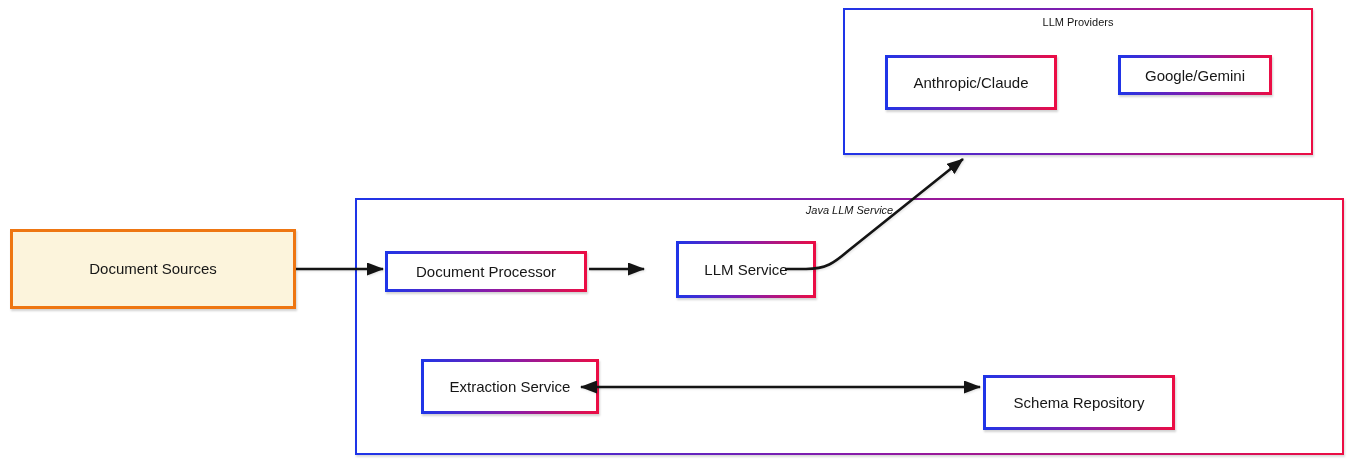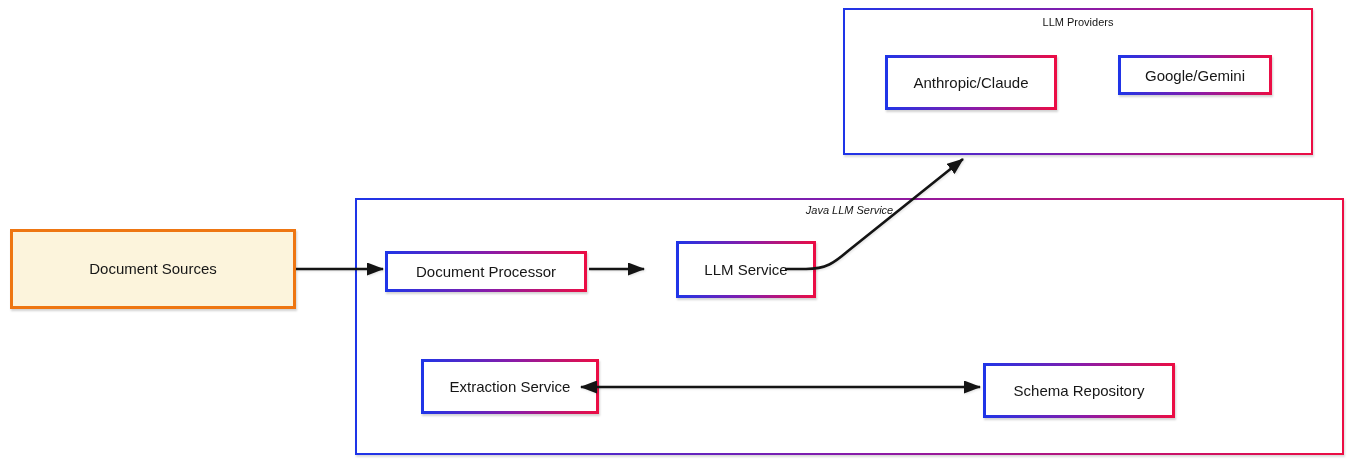--- a/index.html
+++ b/index.html
@@ -62,21 +62,21 @@
     justify-content: center;
     font-size: 15px;
     line-height: 26px;
     text-align: center;
     box-shadow: 1px 2px 2px rgba(0,0,0,0.18);
   }
   
   .node-document-processor { left: 385px; top: 251px; width: 202px; height: 41px; }
   .node-llm-service        { left: 647px; top: 241px; width: 140px; height: 57px; margin-left: 29px; }
   .node-extraction-service { left: 397px; top: 359px; width: 178px; height: 55px; margin-left: 24px; }
-  .node-schema-repository  { left: 983px; top: 363px; width: 192px; height: 55px; }
+  .node-schema-repository  { left: 983px; top: 375px; width: 192px; height: 55px; }
   .node-anthropic          { left: 885px; top: 55px;  width: 172px; height: 55px; }
   .node-gemini             { left: 1118px; top: 55px; width: 154px; height: 40px; text-align: center; }
 
   .container-java      { left: 355px; top: 198px; width: 989px; height: 257px; }
   .container-java .container-label { top: 4px; font-style: italic; }
   .container-providers { left: 843px; top: 8px; width: 470px; height: 147px; }
   .container-providers .container-label { top: 6px; }
 
   svg.edge-layer {
     position: absolute;

